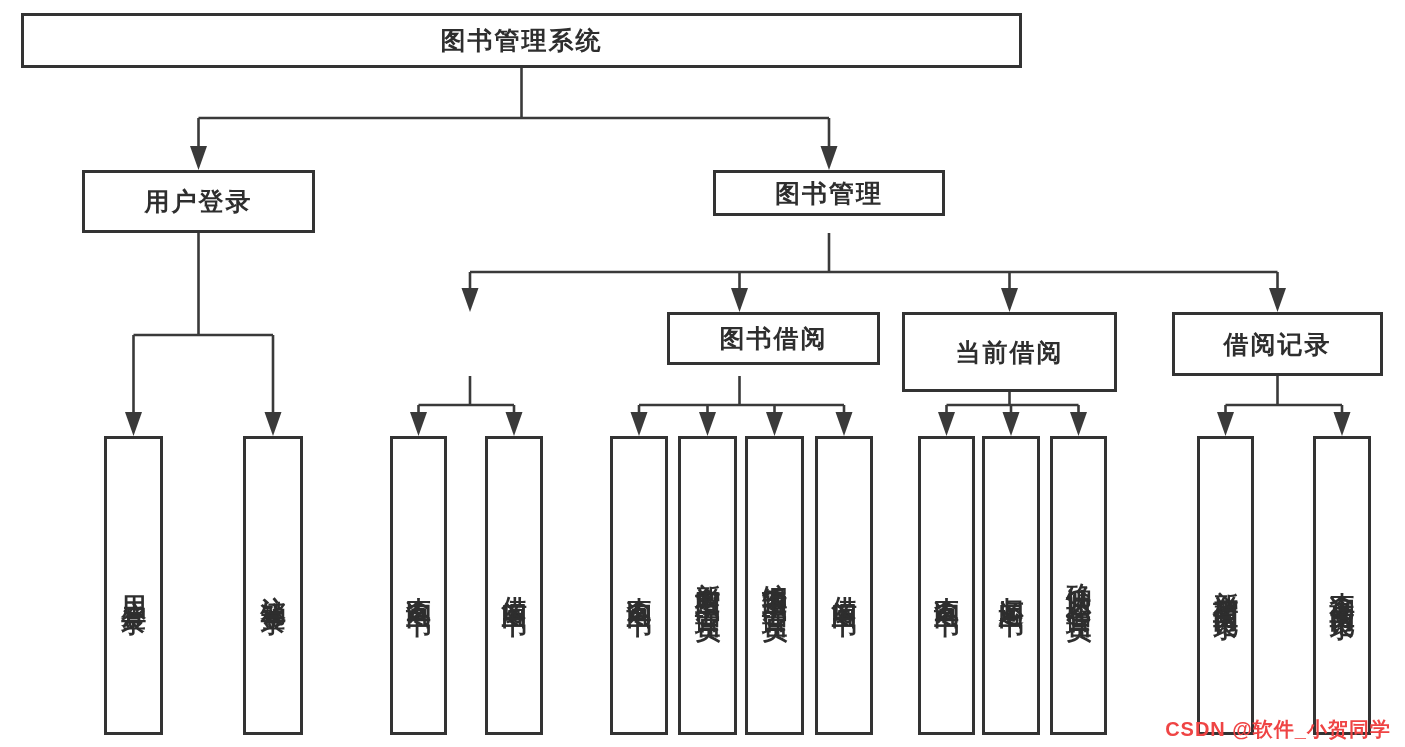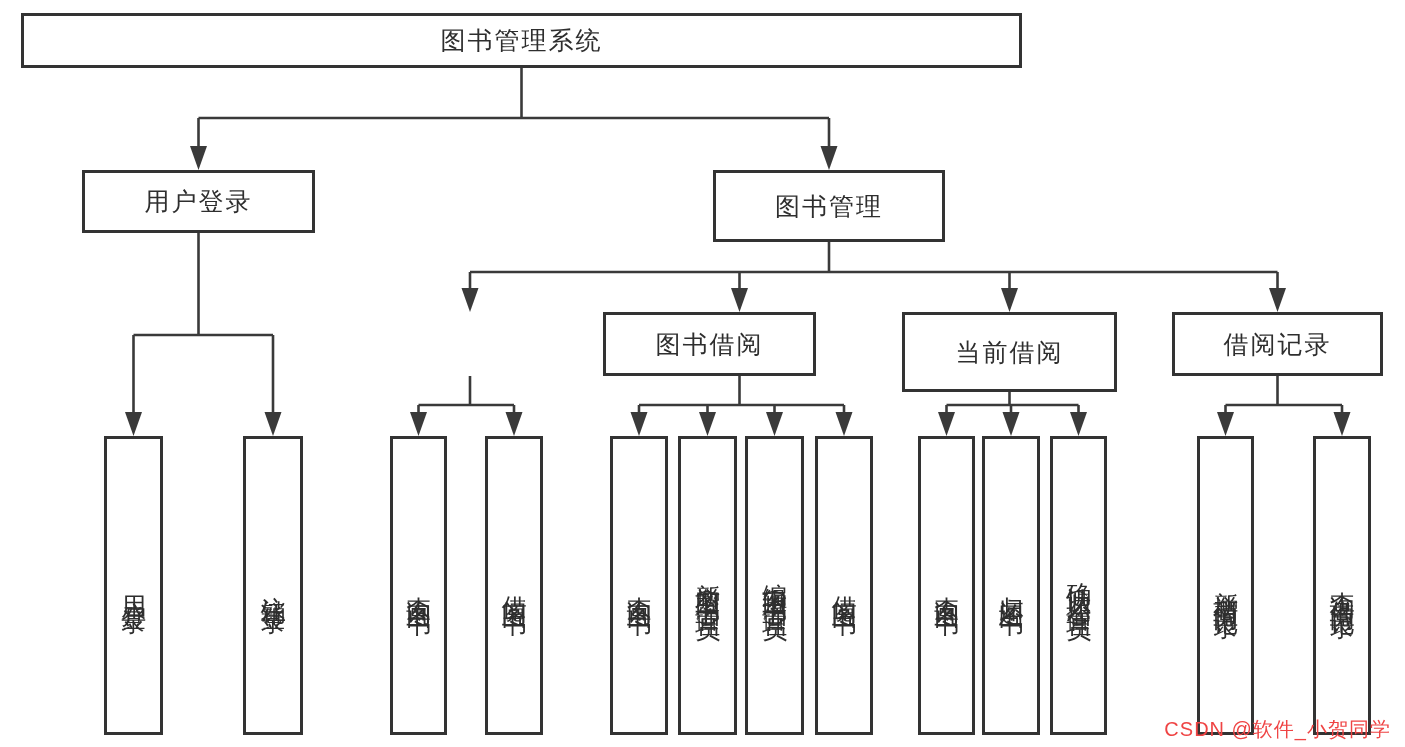--- a/index.html
+++ b/index.html
@@ -1,18 +1,18 @@
 <!DOCTYPE html>
 <html><head>
 <meta charset="utf-8">
 <style>
   html,body{margin:0;padding:0;background:#fff;}
   .stage{
     position:relative;width:1405px;height:747px;background:#fff;
-    font-family:"Liberation Sans", sans-serif;color:#2e2e2e;overflow:hidden;
+    font-family:"Liberation Sans", sans-serif;color:#2e2e2e;overflow:hidden;font-weight:bold;
   }
   .wires{position:absolute;left:0;top:0;width:1405px;height:747px;z-index:1;}
   .node{
     position:absolute;background:#fff;border:3px solid #333;box-sizing:border-box;
     display:flex;align-items:center;justify-content:center;z-index:2;
   }
   .hbox{font-size:25px;letter-spacing:2px;white-space:nowrap;}
   .vbox{z-index:2;}
   .vt{
     writing-mode:vertical-rl;text-orientation:mixed;
@@ -79,23 +79,23 @@
       <polygon points="1070,412 1087,412 1078.5,436" fill="#3a3a3a"></polygon>
       <line x1="1225.5" y1="405" x2="1225.5" y2="420" stroke="#3a3a3a" stroke-width="2.6"></line>
       <polygon points="1217,412 1234,412 1225.5,436" fill="#3a3a3a"></polygon>
       <line x1="1342" y1="405" x2="1342" y2="420" stroke="#3a3a3a" stroke-width="2.6"></line>
       <polygon points="1333.5,412 1350.5,412 1342,436" fill="#3a3a3a"></polygon>
     </svg>
 
   <div class="node hbox" style="left:21px;top:13px;width:1001px;height:55px">图书管理系统</div>
 
   <div class="node hbox" style="left:82px;top:170px;width:233px;height:63px">用户登录</div>
-  <div class="node hbox" style="left:713px;top:170px;width:232px;height:72px">图书管理</div>
+  <div class="node hbox" style="left:713px;top:170px;width:232px;height:46px">图书管理</div>
 
-  <div class="node hbox" style="left:603px;top:312px;width:213px;height:64px">图书借阅</div>
+  <div class="node hbox" style="left:667px;top:312px;width:213px;height:53px">图书借阅</div>
   <div class="node hbox" style="left:902px;top:312px;width:215px;height:80px">当前借阅</div>
   <div class="node hbox" style="left:1172px;top:312px;width:211px;height:64px">借阅记录</div>
 
   <div class="node vbox" style="left:104px;top:436px;width:59px;height:299px">
     <span class="vt">用户登录</span>
   </div>
   <div class="node vbox" style="left:243px;top:436px;width:60px;height:299px">
     <span class="vt">注销登录</span>
   </div>
 

